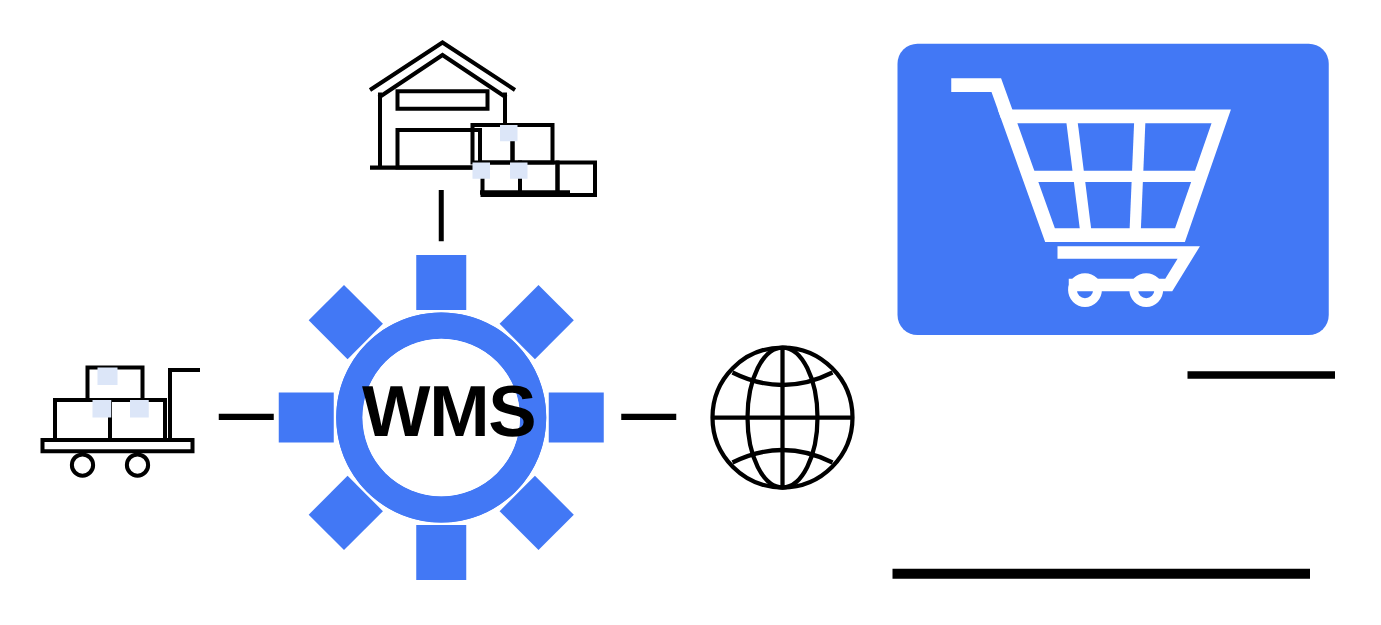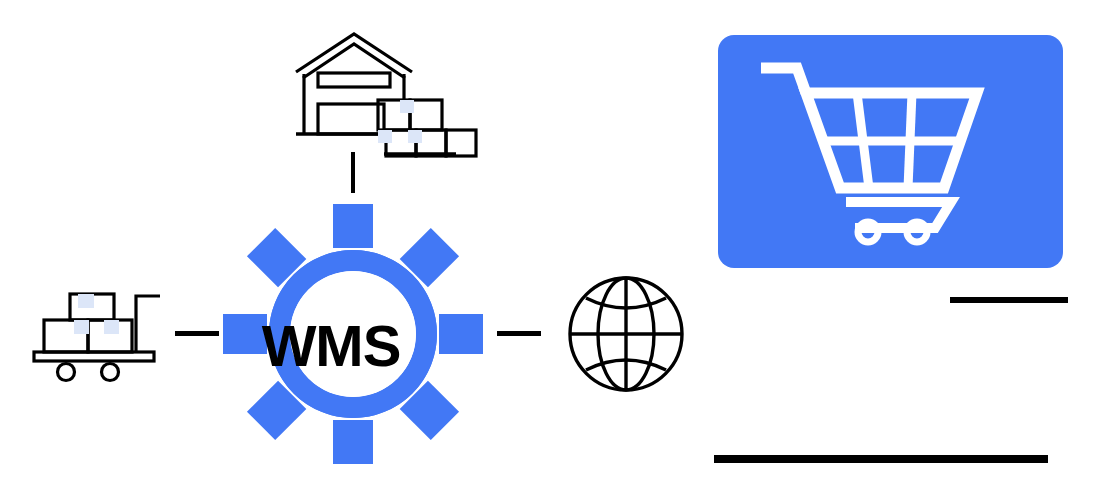--- a/index.html
+++ b/index.html
@@ -20,32 +20,31 @@
   }
   .layer {
     position: absolute;
     top: 0;
     left: 0;
     width: 1105px;
     height: 500px;
   }
   .gear-label {
     position: absolute;
-    left: 256px;
+    left: 284px;
     top: 294px;
     width: 150px;
     text-align: center;
     font-family: "Liberation Sans", sans-serif;
     font-size: 58px;
     font-weight: 700;
     letter-spacing: -1px;
     color: #000000;
     line-height: 72px;
     user-select: none;
-    margin-top: 16px;
   }
 </style>
 </head>
 <body>
 
 <div id="canvas">
 
   <svg class="layer" viewBox="0 0 1105 500" width="1105" height="500" xmlns="http://www.w3.org/2000/svg">
 
     <g fill="none" stroke="#000000" stroke-width="3.2" stroke-linejoin="miter">

